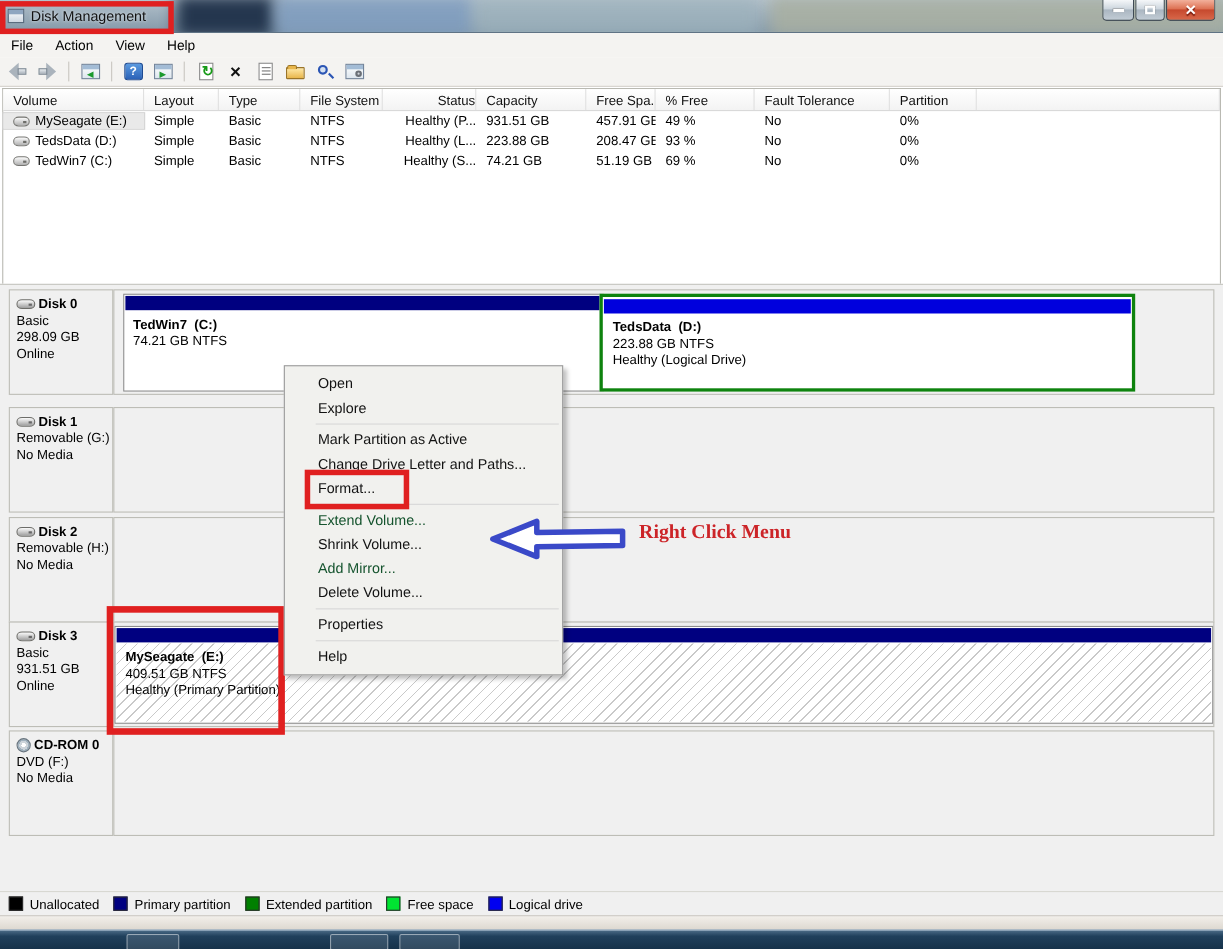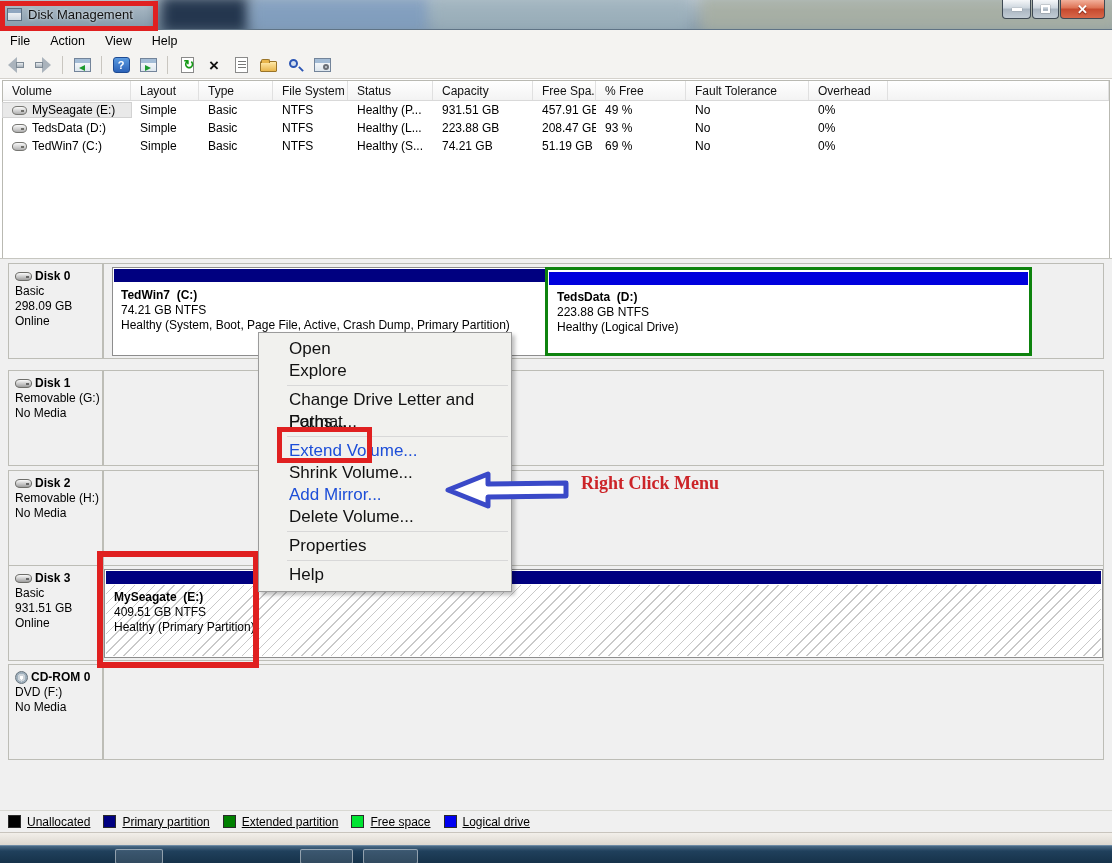--- a/index.html
+++ b/index.html
@@ -55,21 +55,21 @@
   .tb-find { position:relative; width:17px; height:17px; }
   .tb-find .lens { position:absolute; left:2px; top:2px; width:9px; height:9px; border:2px solid #2b55b4; border-radius:50%; background:rgba(180,205,240,.5); }
   .tb-find .handle { position:absolute; left:11px; top:11px; width:6px; height:2px; background:#2b55b4; transform:rotate(45deg); }
 
   
   .volume-pane { position:absolute; left:2px; top:80px; width:1108px; height:178px; background:#fff; border:1px solid #b9b9b2; border-bottom:none; }
   .vt-header { display:flex; height:20px; background:linear-gradient(#ffffff,#f3f3f3); border-bottom:1px solid #d9d9d9; }
   .vt-header .cell { border-right:1px solid #e0e0e0; padding:3px 0 0 9px; font-size:12px; color:#111; overflow:hidden; white-space:nowrap; }
   .vt-row { display:flex; height:18px; align-items:center; }
   .vt-row .cell { padding-left:9px; overflow:hidden; white-space:nowrap; }
-  .c0{width:128px;} .c1{width:68px;} .c2{width:74px;} .c3{width:75px;} .c4{width:85px;} .c5{width:100px;}
+  .c0{width:128px;} .c1{width:68px;} .c2{width:74px;} .c3{width:75px;} .c4{width:85px;text-align:right;} .c5{width:100px;}
   .c6{width:63px;} .c7{width:90px;} .c8{width:123px;} .c9{width:79px;} .cf{flex:1;}
   .vol-cell { display:flex; align-items:center; gap:5px; }
   .vol-cell.selected { background:#e9e9e9; outline:1px solid #d2d2d2; }
   .vol-icon { width:15px; height:9px; flex:0 0 15px; background:linear-gradient(#fbfbfb,#b0b0b0); border:1px solid #767672; border-radius:5px/4px; position:relative; }
   .vol-icon::after { content:""; position:absolute; right:2px; top:3px; width:3px; height:2px; background:#6e6e6a; }
 
   
   .graph-pane { position:absolute; left:0; top:258px; width:1112px; height:552px; background:#f0f0f0; border-top:1px solid #c6c6c0; }
   .disk-row { position:absolute; left:8px; width:1096px; height:96px; }
   .disk-label { position:absolute; left:0; top:0; width:95px; height:96px; background:#f0f0f0; border:1px solid #bdbdb6; padding:5px 2px 0 6px; line-height:15px; font-size:12px; }
@@ -86,35 +86,35 @@
   .part-title { font-weight:bold; white-space:pre; }
   .part.extended { border:3px solid #0e830e; padding:1px; }
   .part.extended .bar { margin:1px 0 0 0; }
   .hatch { position:absolute; left:1px; right:1px; top:15px; bottom:1px;
     background:repeating-linear-gradient(135deg, #fff 0 6px, #c9c9c9 6px 7px); }
   .hatch .ptext { position:relative; }
 
   
   .context-menu { position:absolute; left:258px; top:332px; width:254px; background:#f1f1ee; border:1px solid #9b9b9b;
     box-shadow:3px 3px 4px rgba(0,0,0,.25); padding:5px 0; z-index:50; }
-  .cm-item { height:22px; line-height:22px; padding-left:30px; font-size:17px; color:#121212; }
-  .cm-item.disabled { color:#1d4ed8; }
+  .cm-item { height:22px; line-height:22px; padding-left:30px; font-size:13px; color:#121212; }
+  .cm-item.disabled { color:#14532d; }
   .cm-sep { height:1px; background:#d8d8d8; margin:3px 3px 3px 28px; }
 
   
   .redbox { position:absolute; border:5px solid #e02020; background:transparent; }
   .redbox.title-box { left:0; top:1px; width:158px; height:30px; z-index:20; }
   .redbox.format-box { left:277px; top:427px; width:95px; height:36px; z-index:60; border-width:5px; }
   .redbox.myseagate-box { left:97px; top:551px; width:162px; height:117px; z-index:30; border-width:6px; }
   .rcm-arrow { position:absolute; left:444px; top:469px; z-index:60; }
   .rcm-label { position:absolute; left:581px; top:473px; z-index:60; font-family:"Liberation Serif", serif; font-weight:bold; font-size:18px; color:#cc2428; }
 
   
   .legend { position:absolute; left:0; top:810px; width:1112px; height:22px; background:#f0f0f0; display:flex; align-items:center; gap:13px; padding-left:8px; border-top:1px solid #d8d8d2; }
-  .leg-item { display:flex; align-items:center; gap:6px;text-decoration:underline; }
+  .leg-item { display:flex; align-items:center; gap:6px; }
   .swatch { width:13px; height:13px; border:1px solid #2a2a2a; }
   .win-bottom { position:absolute; left:0; top:832px; width:1112px; height:13px; background:linear-gradient(#f2efea,#ddd8d0); border-top:1px solid #c8c4bd; }
   .taskbar { position:absolute; left:0; top:845px; width:1112px; height:18px; background:linear-gradient(#4a6a85,#20405c 30%,#16324a); border-top:1px solid #6d8aa4; }
   .tk-btn { position:absolute; top:3px; height:15px; border:1px solid rgba(255,255,255,.45); border-radius:2px; background:rgba(255,255,255,.12); }
 </style>
 </head>
 <body>
 
 <div id="page">
 
@@ -205,21 +205,21 @@
     <div class="vt-header">
       <div class="cell c0">Volume</div>
       <div class="cell c1">Layout</div>
       <div class="cell c2">Type</div>
       <div class="cell c3">File System</div>
       <div class="cell c4">Status</div>
       <div class="cell c5">Capacity</div>
       <div class="cell c6">Free Spa...</div>
       <div class="cell c7">% Free</div>
       <div class="cell c8">Fault Tolerance</div>
-      <div class="cell c9">Overhead</div>
+      <div class="cell c9">Partition</div>
       <div class="cell cf"></div>
     </div>
 
     <div class="vt-row">
       <div class="cell c0 vol-cell selected">
           <span class="vol-icon"></span>
           <span>MySeagate (E:)</span>
         </div>
       <div class="cell c1">Simple</div>
       <div class="cell c2">Basic</div>
@@ -276,21 +276,20 @@
       <div>Basic</div>
       <div>298.09 GB</div>
       <div>Online</div>
     </div>
     <div class="disk-graph">
       <div class="part" style="left:8px; width:437px;">
         <div class="bar bar-primary"></div>
         <div class="ptext">
           <div class="part-title">TedWin7  (C:)</div>
           <div>74.21 GB NTFS</div>
-          <div>Healthy (System, Boot, Page File, Active, Crash Dump, Primary Partition)</div>
         </div>
       </div>
       <div class="part extended" style="left:441px; width:487px;">
         <div class="bar bar-logical"></div>
         <div class="ptext">
           <div class="part-title">TedsData  (D:)</div>
           <div>223.88 GB NTFS</div>
           <div>Healthy (Logical Drive)</div>
         </div>
       </div>
@@ -357,20 +356,21 @@
       <div></div>
       <div>No Media</div>
     </div>
     <div class="disk-graph"></div>
   </div>
 
   <div class="context-menu">
     <div class="cm-item">Open</div>
     <div class="cm-item">Explore</div>
     <div class="cm-sep"></div>
+    <div class="cm-item">Mark Partition as Active</div>
     <div class="cm-item">Change Drive Letter and Paths...</div>
     <div class="cm-item">Format...</div>
     <div class="cm-sep"></div>
     <div class="cm-item disabled">Extend Volume...</div>
     <div class="cm-item">Shrink Volume...</div>
     <div class="cm-item disabled">Add Mirror...</div>
     <div class="cm-item">Delete Volume...</div>
     <div class="cm-sep"></div>
     <div class="cm-item">Properties</div>
     <div class="cm-sep"></div>

